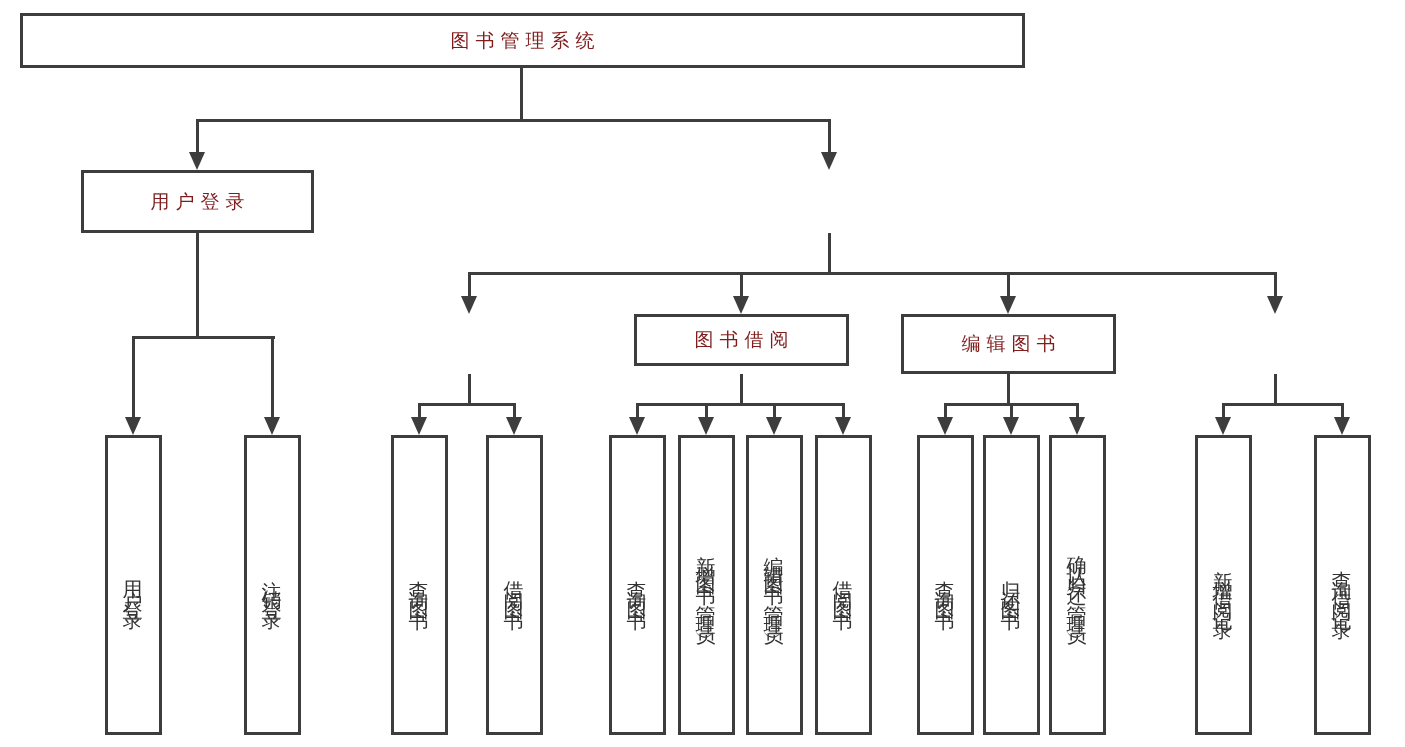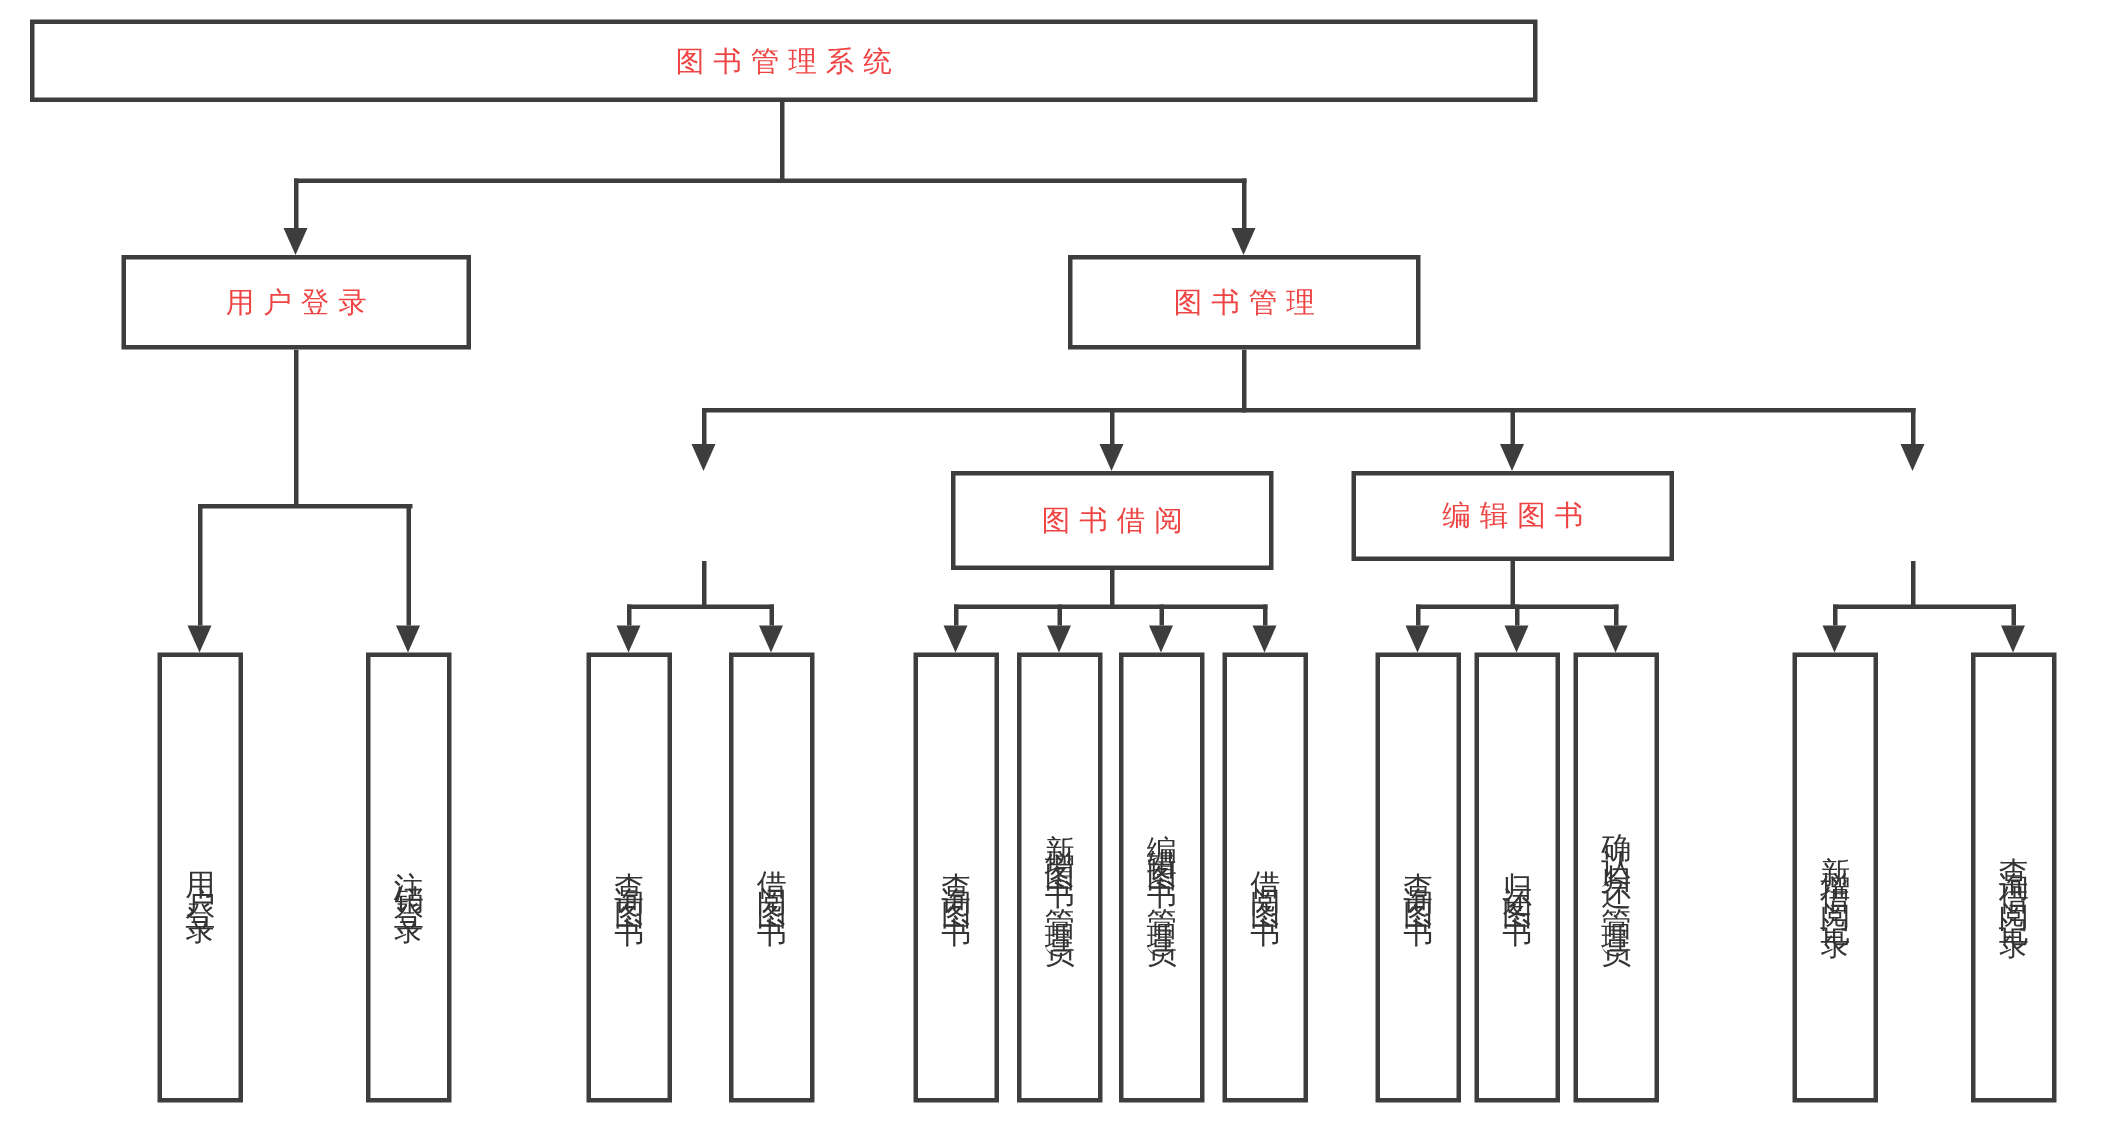--- a/index.html
+++ b/index.html
@@ -15,21 +15,21 @@
     position: absolute;
     background: #ffffff;
     border: 3px solid #3d3d3d;
     box-sizing: border-box;
     display: flex;
     align-items: center;
     justify-content: center;
     font-size: 19px;
     letter-spacing: 6px;
     text-indent: 6px;
-    color: #ef4444;
+    color: #7f1d1d;
     white-space: nowrap;
     z-index: 2;
   }
   .vbox {
     position: absolute;
     width: 57px;
     height: 300px;
     background: #ffffff;
     border: 3px solid #3d3d3d;
     box-sizing: border-box;
@@ -79,43 +79,40 @@
   <div class="line" style="left:520px; top:68px; width:3px; height:54px;"></div>
   <div class="line" style="left:196px; top:119px; width:635px; height:3px;"></div>
   <div class="line" style="left:196px; top:119px; width:3px; height:33px;"></div>
   <div class="head" style="left:189px; top:152px;"></div>
   <div class="line" style="left:828px; top:119px; width:3px; height:33px;"></div>
   <div class="head" style="left:821px; top:152px;"></div>
 
   <div class="hbox" style="left:81px; top:170px; width:233px; height:63px;">
     <span>用户登录</span>
   </div>
-  <div class="hbox" style="left:712px; top:170px; width:235px; height:63px;">
-    <span>图书管理</span>
-  </div>
 
   <div class="line" style="left:196px; top:233px; width:3px; height:105px;"></div>
   <div class="line" style="left:132px; top:336px; width:143px; height:3px;"></div>
   <div class="line" style="left:132px; top:336px; width:3px; height:81px;"></div>
   <div class="head" style="left:125px; top:417px;"></div>
   <div class="line" style="left:271px; top:336px; width:3px; height:81px;"></div>
   <div class="head" style="left:264px; top:417px;"></div>
 
   <div class="line" style="left:828px; top:233px; width:3px; height:42px;"></div>
   <div class="line" style="left:468px; top:272px; width:809px; height:3px;"></div>
   <div class="line" style="left:468px; top:272px; width:3px; height:24px;"></div>
   <div class="head" style="left:461px; top:296px;"></div>
   <div class="line" style="left:740px; top:272px; width:3px; height:24px;"></div>
   <div class="head" style="left:733px; top:296px;"></div>
   <div class="line" style="left:1007px; top:272px; width:3px; height:24px;"></div>
   <div class="head" style="left:1000px; top:296px;"></div>
   <div class="line" style="left:1274px; top:272px; width:3px; height:24px;"></div>
   <div class="head" style="left:1267px; top:296px;"></div>
 
-  <div class="hbox" style="left:634px; top:314px; width:215px; height:66px;">
+  <div class="hbox" style="left:634px; top:314px; width:215px; height:52px;">
     <span>图书借阅</span>
   </div>
   <div class="hbox" style="left:901px; top:314px; width:215px; height:60px;">
     <span>编辑图书</span>
   </div>
 
   <div class="line" style="left:468px; top:374px; width:3px; height:32px;"></div>
   <div class="line" style="left:418px; top:403px; width:98px; height:3px;"></div>
   <div class="line" style="left:418px; top:403px; width:3px; height:14px;"></div>
   <div class="head" style="left:411px; top:417px;"></div>

